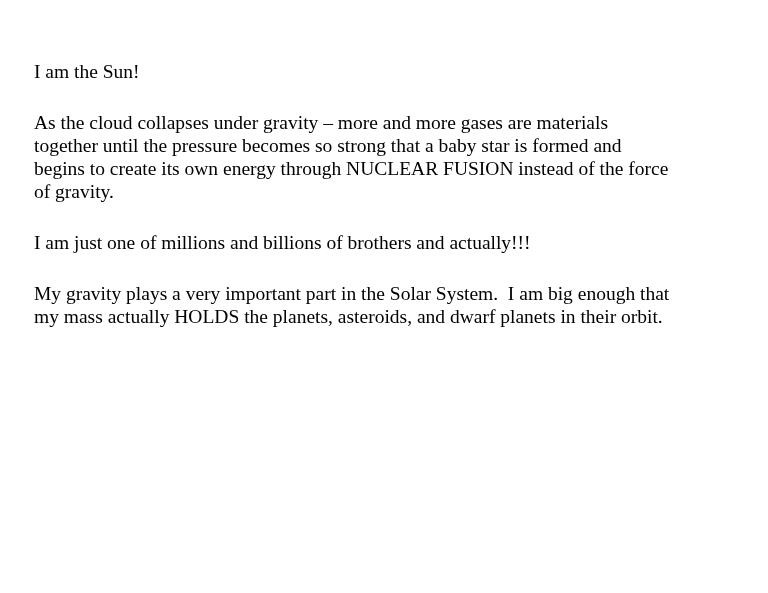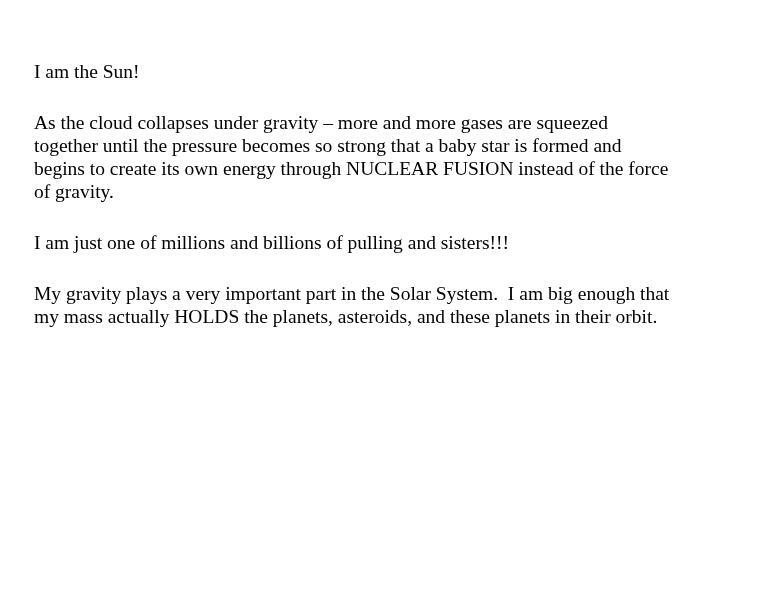--- a/index.html
+++ b/index.html
@@ -29,21 +29,21 @@
     white-space: pre-wrap; 
     max-width: 720px;
   }
 </style>
 </head>
 <body>
 
 <div class="page">
   <div class="doc-text">
     <p>I am the Sun!</p>
-    <p>As the cloud collapses under gravity – more and more gases are squeezed
+    <p>As the cloud collapses under gravity – more and more gases are materials
 together until the pressure becomes so strong that a baby star is formed and
 begins to create its own energy through NUCLEAR FUSION instead of the force
 of gravity.</p>
-    <p>I am just one of millions and billions of pulling and sisters!!!</p>
+    <p>I am just one of millions and billions of brothers and actually!!!</p>
     <p>My gravity plays a very important part in the Solar System.  I am big enough that
-my mass actually HOLDS the planets, asteroids, and these planets in their orbit.</p>
+my mass actually HOLDS the planets, asteroids, and dwarf planets in their orbit.</p>
   </div>
 </div>
 
 </body></html>

